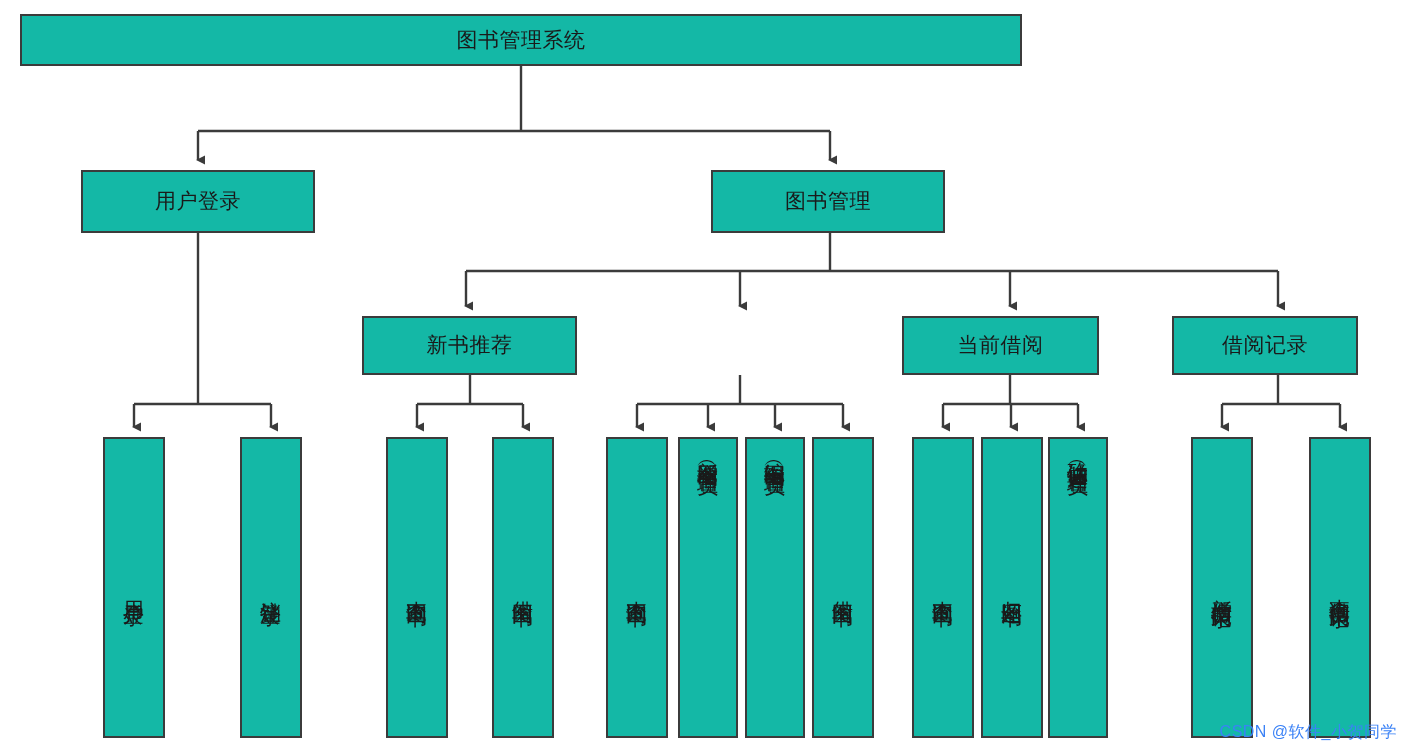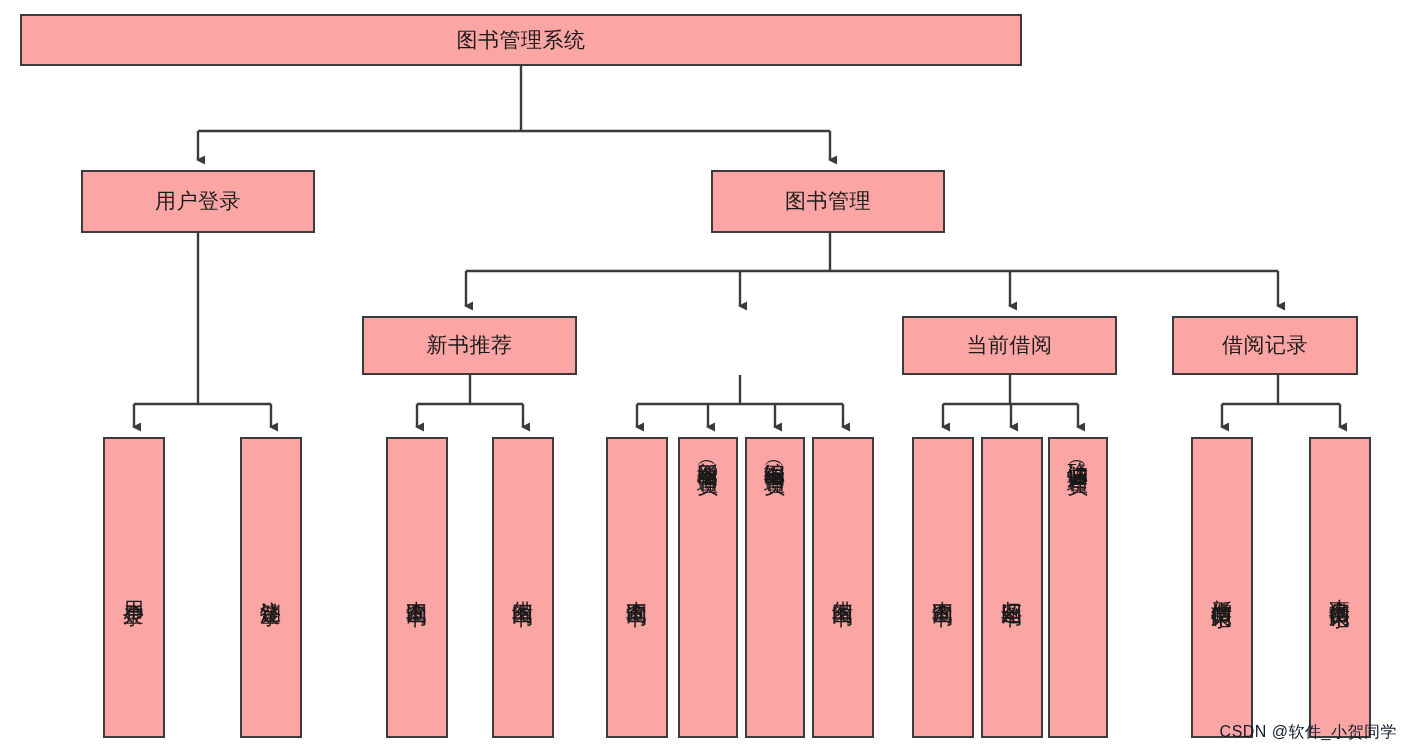--- a/index.html
+++ b/index.html
@@ -30,21 +30,21 @@
     top: 0;
     width: 1405px;
     height: 747px;
     pointer-events: none;
   }
 
   
   .node {
     position: absolute;
     box-sizing: border-box;
-    background: #fca5a5;
+    background: #14b8a6;
     border: 2px solid #3b3b3b;
     display: flex;
     align-items: center;
     justify-content: center;
     color: #1a1a1a;
   }
 
   .node-label {
     text-align: center;
     line-height: 1.18;
@@ -80,21 +80,21 @@
     align-items: center;
     padding-top: 0;
   }
 
   
   #watermark {
     position: absolute;
     right: 8px;
     bottom: 4px;
     font-size: 16px;
-    color: #0f172a;
+    color: #3b82f6;
     letter-spacing: 0.5px;
     white-space: nowrap;
     user-select: none;
   }
 </style>
 </head>
 <body>
 
 <div id="diagram-canvas">
 
@@ -160,21 +160,21 @@
 
   <div class="node horiz" style="left:362px; top:316px; width:215px; height:59px;">
     <span class="node-label">新书推荐</span>
   </div>
 
   <div class="node horiz" style="left:711px; top:170px; width:234px; height:63px;">
     <span class="node-label">图书管理</span>
   </div>
 
 
-  <div class="node horiz" style="left:902px; top:316px; width:215px; height:59px;">
+  <div class="node horiz" style="left:902px; top:316px; width:197px; height:59px;">
     <span class="node-label">当前借阅</span>
   </div>
 
   <div class="node horiz" style="left:1172px; top:316px; width:186px; height:59px;">
     <span class="node-label">借阅记录</span>
   </div>
 
   <div class="node leaf centered" style="left:103px; top:437px; width:62px; height:301px;">
     <span class="node-label">用户登录</span>
   </div>

